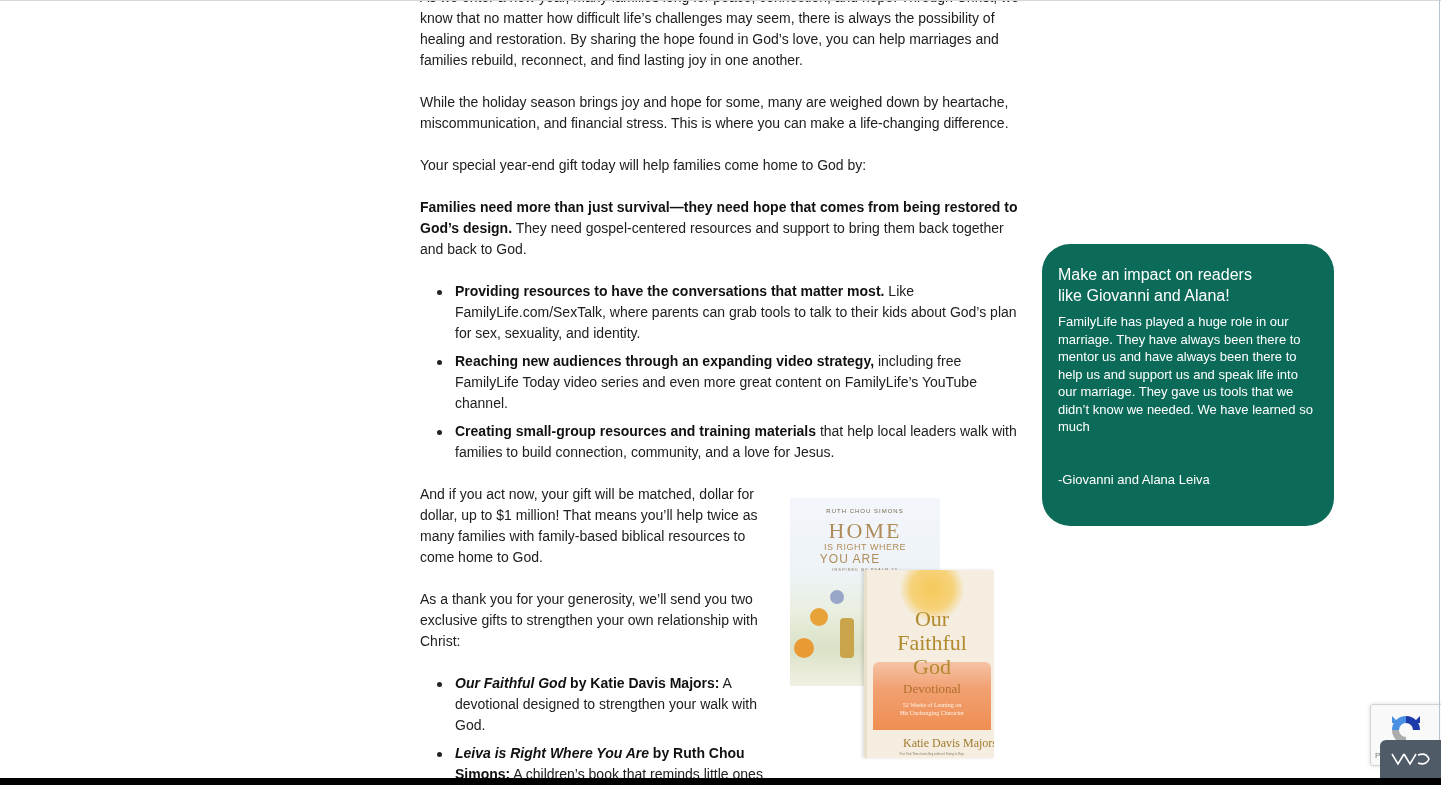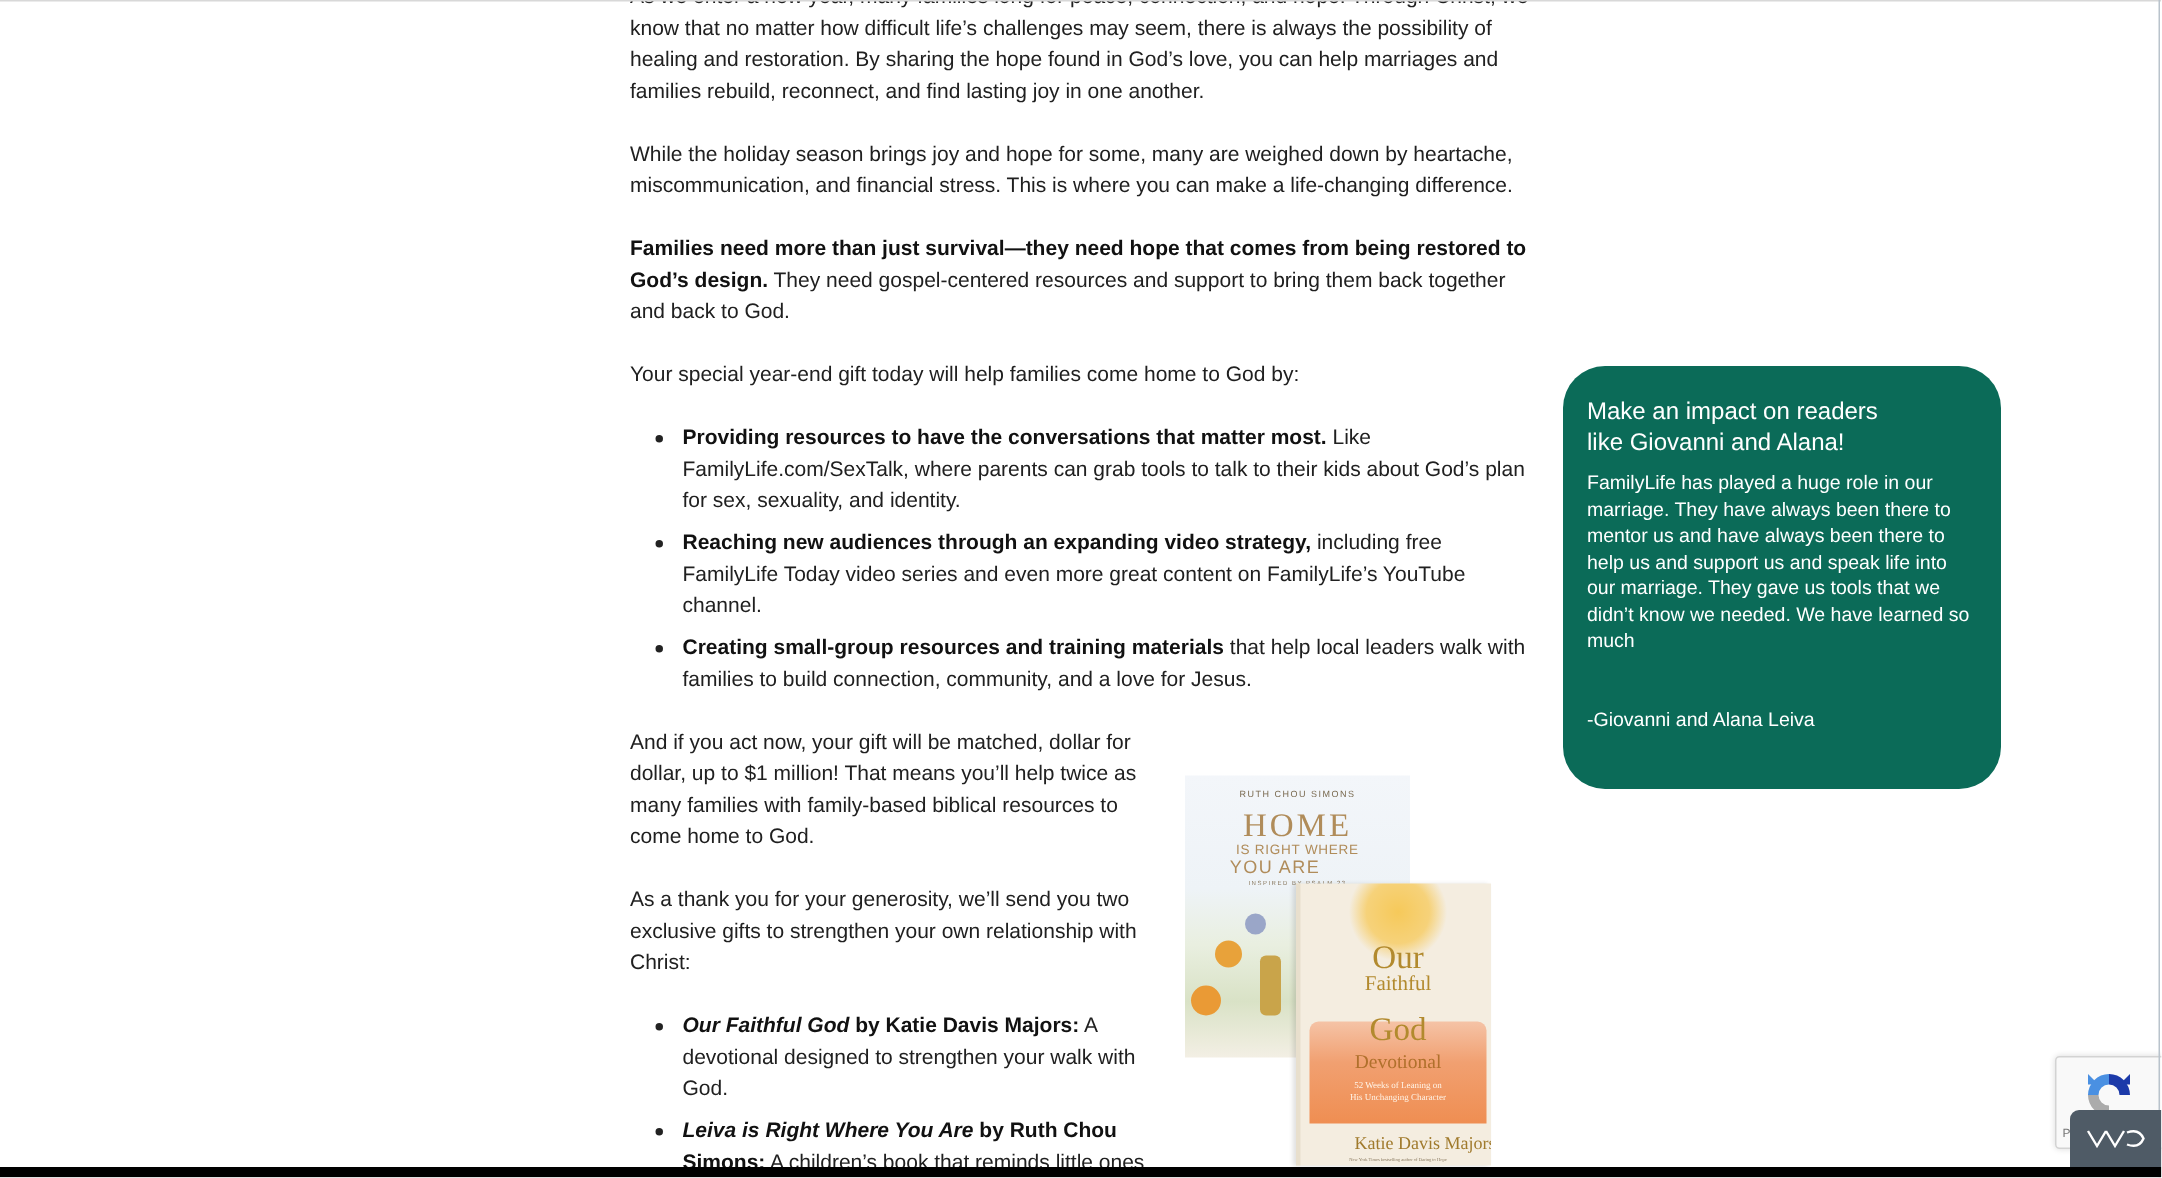--- a/index.html
+++ b/index.html
@@ -43,21 +43,21 @@
       width: 5px; height: 5px; border-radius: 50%; background: #222;
     }
 
     .split {
       position: relative; width: 600px;
     }
     .split .left { width: 345px; }
 
     
     .books {
-      position: absolute; left: 790px; top: 517px; width: 206px; height: 266px;
+      position: absolute; left: 790px; top: 498px; width: 206px; height: 266px;
     }
     .book-home {
       position: absolute; left: 0; top: 0; width: 150px; height: 188px;
       background: linear-gradient(180deg, #f3f6fa 0%, #eef3f7 40%, #e9efe0 60%, #d9e2c6 80%, #f3efe4 100%);
       overflow: hidden;
     }
     .book-home .author {
       position: absolute; top: 10px; width: 150px; text-align: center;
       font-size: 6px; letter-spacing: 1px; color: #7a6a50;
     }
@@ -95,21 +95,21 @@
     .faith-band {
       position: absolute; left: 6px; top: 92px; width: 118px; height: 68px;
       background: linear-gradient(180deg, #f5c3a6 0%, #f1a071 40%, #ef8e52 100%);
       border-radius: 6px 6px 0 0;
     }
     .faith-t {
       position: absolute; width: 130px; text-align: center;
       font-family: "Liberation Serif", serif; color: #b28a2e;
     }
     .faith-t.our { top: 36px; font-size: 22px; }
-    .faith-t.faithful { top: 60px; font-size: 14px; }
+    .faith-t.faithful { top: 60px; font-size: 22px; }
     .faith-t.god { top: 84px; font-size: 22px; }
     .faith-t.dev { top: 111px; font-size: 13px; color: #b0702c; }
     .faith-t.weeks { top: 131px; font-size: 6px; color: #fff3e6; line-height: 8px; }
     .faith-t.author { top: 166px; font-size: 12px; color: #a07a2c; text-align: right; }
     .faith-t.tag { top: 182px; font-size: 3px; color: #8a7a60; }
 
     
     .card {
       position: absolute; left: 1042px; top: 244px; width: 292px; height: 282px;
       background: #0b6b58; border-radius: 28px;
@@ -149,22 +149,22 @@
 </head>
 <body>
 
 <div class="viewport">
   <div class="top-rule"></div>
   <div class="right-rule"></div>
 
   <div class="article">
     <p>As we enter a new year, many families long for peace, connection, and hope. Through Christ, we know that no matter how difficult life’s challenges may seem, there is always the possibility of healing and restoration. By sharing the hope found in God’s love, you can help marriages and families rebuild, reconnect, and find lasting joy in one another.</p>
     <p>While the holiday season brings joy and hope for some, many are weighed down by heartache, miscommunication, and financial stress. This is where you can make a life-changing difference.</p>
+    <p>Your special year-end gift today will help families come home to God by:</p>
     <p><strong>Families need more than just survival—they need hope that comes from being restored to God’s design.</strong><span> They need gospel-centered resources and support to bring them back together and back to God.</span></p>
-    <p>Your special year-end gift today will help families come home to God by:</p>
 
     <ul>
       <li><strong>Providing resources to have the conversations that matter most.</strong><span> Like FamilyLife.com/SexTalk, where parents can grab tools to talk to their kids about God’s plan for sex, sexuality, and identity.</span></li>
       <li><strong>Reaching new audiences through an expanding video strategy,</strong><span> including free FamilyLife Today video series and even more great content on FamilyLife’s YouTube channel.</span></li>
       <li><strong>Creating small-group resources and training materials</strong><span> that help local leaders walk with families to build connection, community, and a love for Jesus.</span></li>
     </ul>
 
     <div class="split">
       <div class="left">
         <p>And if you act now, your gift will be matched, dollar for dollar, up to $1 million! That means you’ll help twice as many families with family-based biblical resources to come home to God.</p>

